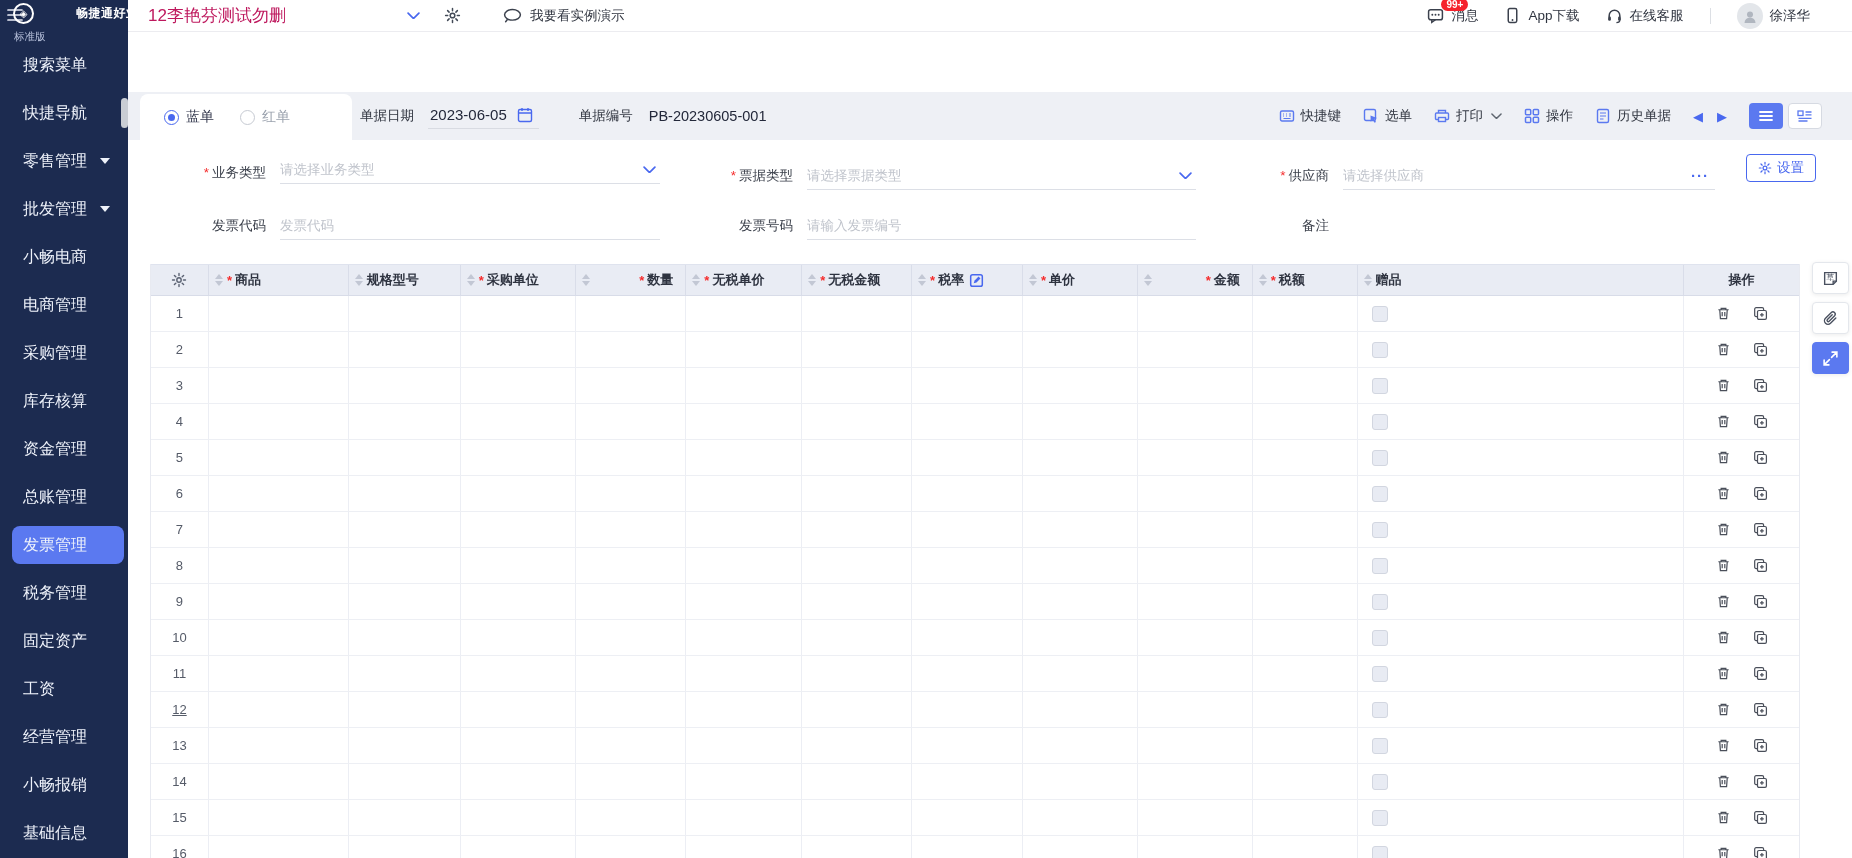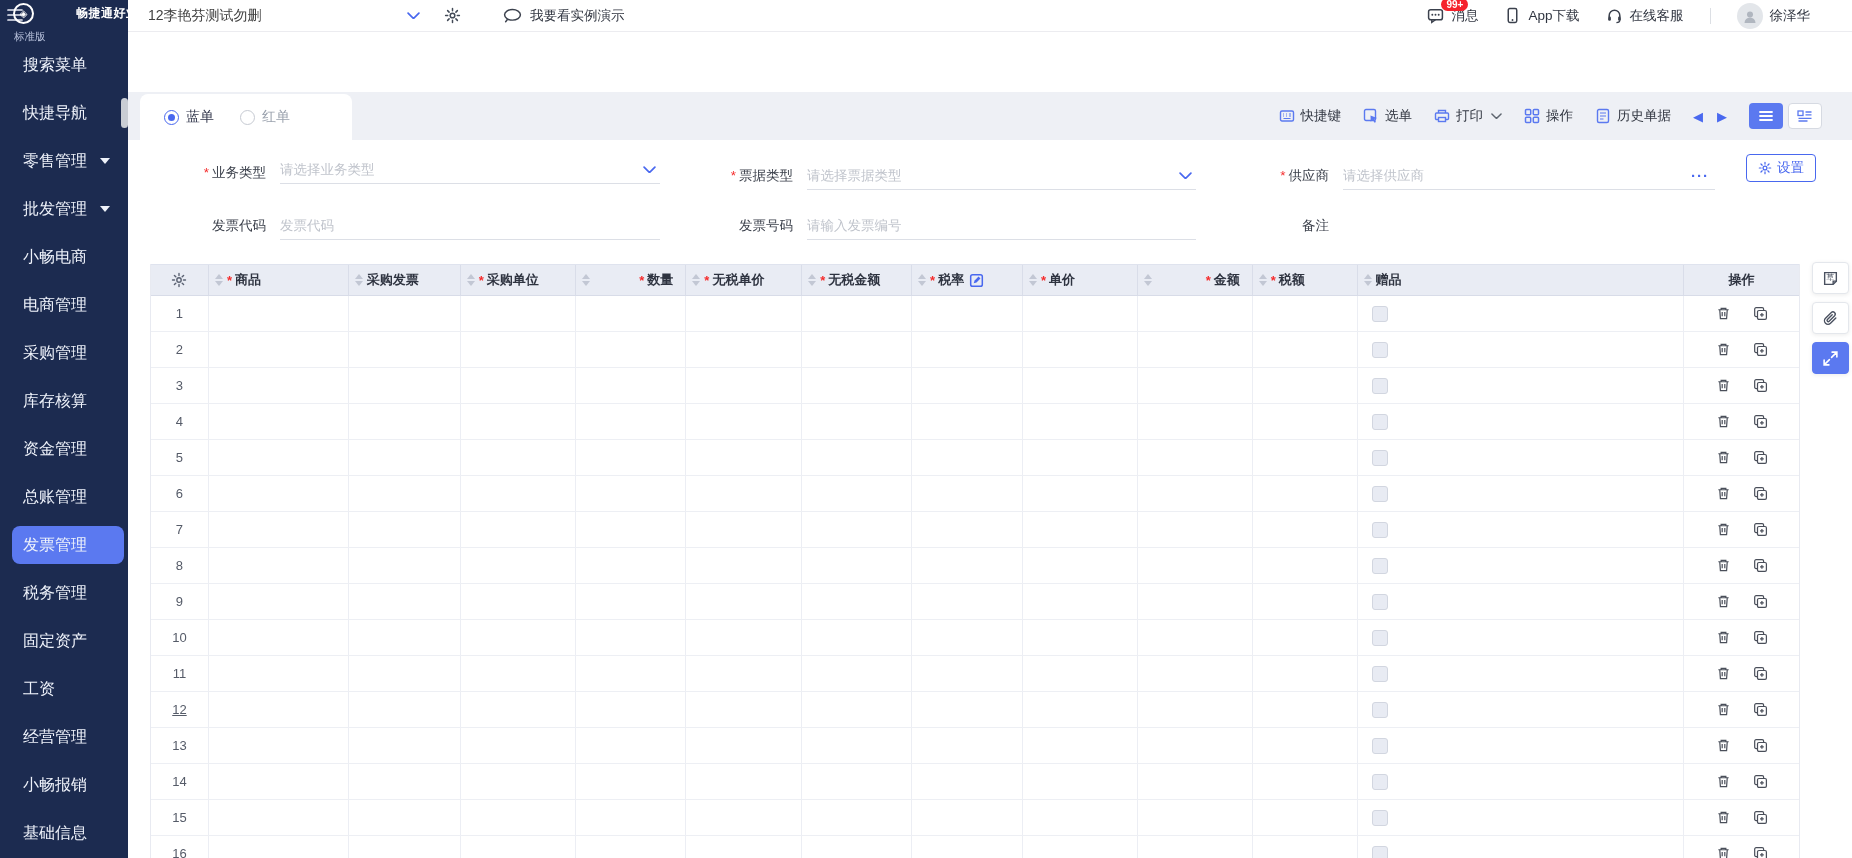--- a/index.html
+++ b/index.html
@@ -5,21 +5,21 @@
   html,body{margin:0;padding:0;background:#fff;}
   *{box-sizing:border-box;}
   .app{position:relative;width:1852px;height:858px;overflow:hidden;
        font-family:"Liberation Sans","DejaVu Sans",sans-serif;color:#303540;background:#fff;}
   svg{display:block;}
 
   
   .topbar{position:absolute;left:128px;top:0;right:0;height:32px;background:#fff;
           border-bottom:1px solid #ececf0;display:flex;align-items:center;}
   .account{display:flex;align-items:center;margin-left:20px;width:272px;cursor:pointer;}
-  .account .txt{font-size:14px;color:#404040;}
+  .account .txt{font-size:17px;color:#be185d;}
   .account .chev{margin-left:auto;color:#4968ef;width:13px;}
   .tb-gear{margin-left:24px;color:#424a57;width:17px;}
   .demo{display:flex;align-items:center;gap:8px;margin-left:42px;color:#303540;font-size:13.5px;}
   .demo .ic{width:19px;color:#3b414d;}
   .tb-right{margin-left:auto;display:flex;align-items:center;gap:26px;padding-right:42px;}
   .tb-item{display:flex;align-items:center;gap:7px;font-size:13.5px;color:#303540;position:relative;}
   .tb-item .ic{width:17px;color:#3b414d;}
   .badge{position:absolute;top:-9px;left:14px;background:#f5222d;color:#fff;font-size:10px;
          line-height:13px;padding:0 5px;border-radius:8px;font-weight:bold;}
   .tb-divider{width:1px;height:16px;background:#dcdfe4;}
@@ -286,20 +286,34 @@
     <div class="radio-pill">
       <span class="radio sel">
         <span class="rdot"></span>
         <span>蓝单</span>
       </span>
       <span class="radio unsel">
         <span class="rdot"></span>
         <span>红单</span>
       </span>
     </div>
+    <div class="doc-meta">
+      <span class="lbl">单据日期</span>
+      <span class="date-wrap">
+        <span class="date-val">2023-06-05</span>
+        <span class="cal-ic">
+          <svg viewBox="0 0 16 16">
+              <rect x="1.5" y="2.5" width="13" height="12" rx="1.5" fill="none" stroke="currentColor" stroke-width="1.4"></rect>
+              <path d="M1.5 6h13M5 1v3M11 1v3" stroke="currentColor" stroke-width="1.4" fill="none"></path>
+            </svg>
+        </span>
+      </span>
+      <span class="lbl">单据编号</span>
+      <span class="docno-val">PB-20230605-001</span>
+    </div>
     <div class="tb-actions">
       <span id="actions-host" style="display:flex;gap:22px;align-items:center;">
           <span class="act">
             <span class="ic ">
               <svg viewBox="0 0 16 16">
                 <rect x="1.5" y="3" width="13" height="10" rx="1.5" fill="none" stroke="currentColor" stroke-width="1.4"></rect>
                 <path d="M4 6h1M7 6h1M10 6h2M4 8h1M7 8h1M10 8h2M4.5 10.5h7" stroke="currentColor" stroke-width="1.2"></path>
               </svg>
             </span>
             <span>快捷键</span>
@@ -446,21 +460,21 @@
             <span class="star">*</span>
             <span>商品</span>
           </span>
         </div>
         <div class="th" style="width: 112px;">
           <span class="sort">
             <i class="up"></i>
             <i class="dn"></i>
           </span>
           <span class="lblgrp">
-            <span>采购发票</span>
+            <span>规格型号</span>
           </span>
         </div>
         <div class="th" style="width: 116px;">
           <span class="sort">
             <i class="up"></i>
             <i class="dn"></i>
           </span>
           <span class="lblgrp">
             <span class="star">*</span>
             <span>采购单位</span>

